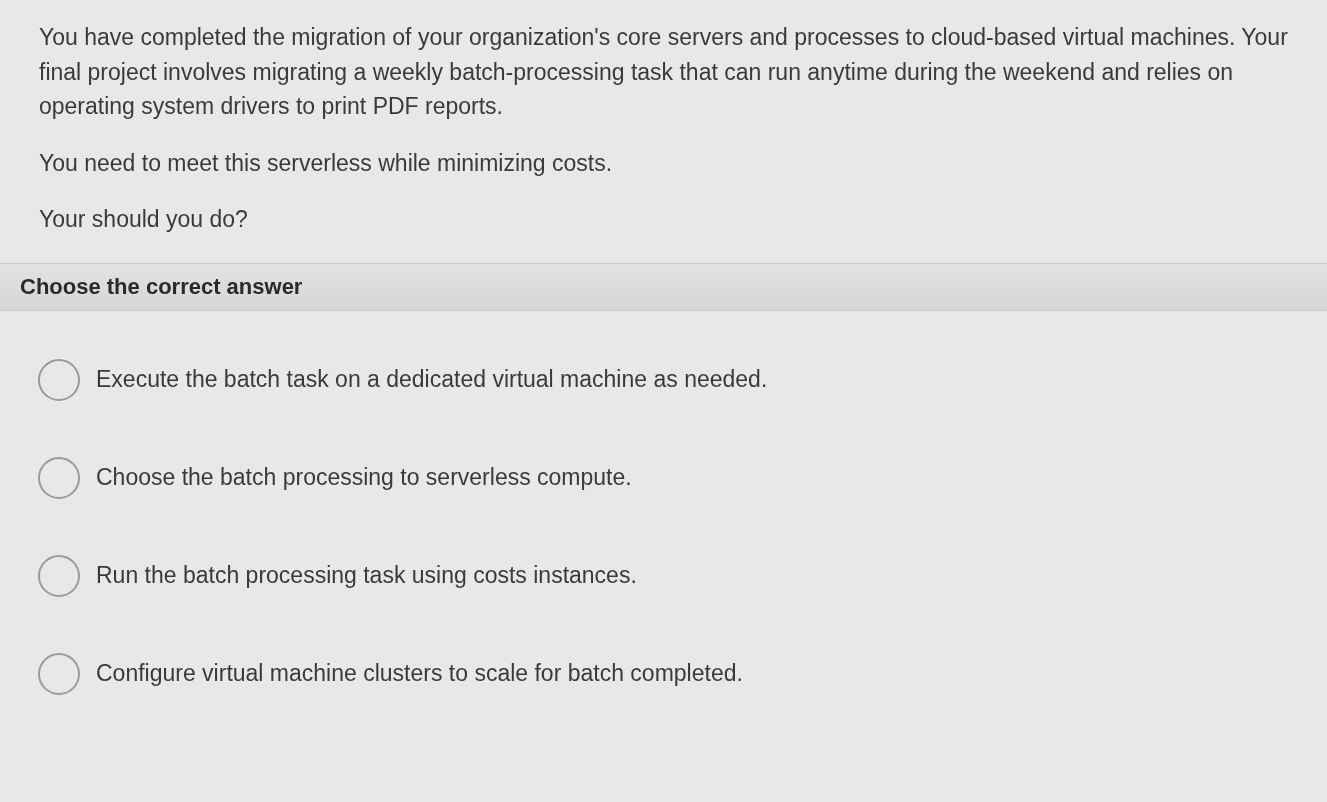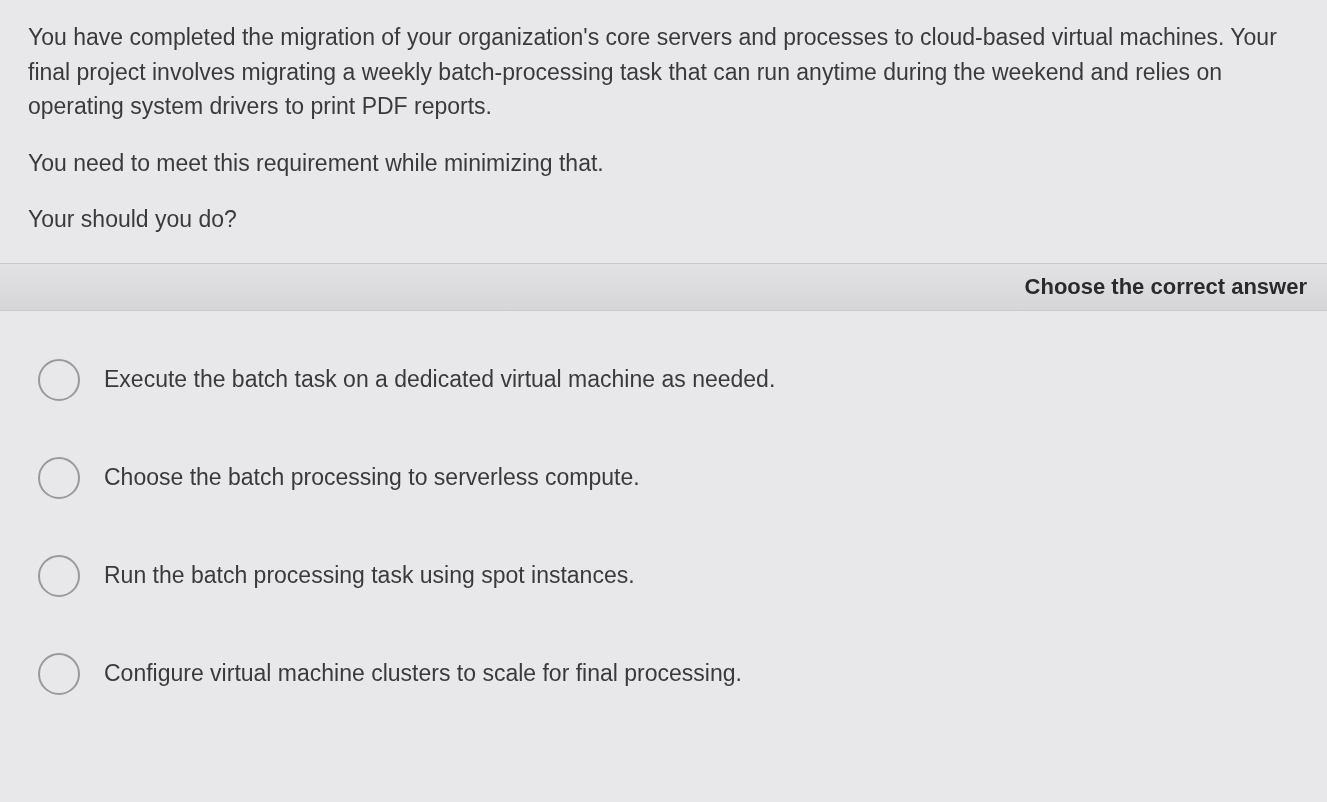--- a/index.html
+++ b/index.html
@@ -17,40 +17,40 @@
     }
     .question-stem {
       padding: 20px 28px 26px 28px;
       font-size: 23px;
       line-height: 1.5;
       color: #3a3a3a;
       border-bottom: 1px solid #c8c8cc;
     }
     .question-stem p {
       margin-bottom: 22px;
+      margin-left: 11px;
     }
     .question-stem p:last-child {
       margin-bottom: 0;
     }
     .instruction-bar {
       padding: 10px 20px;
       font-size: 22px;
       font-weight: 600;
       color: #2a2a2a;
       background: linear-gradient(to bottom, #e2e2e4, #d6d6d9);
       border-bottom: 1px solid #c8c8cc;
-      text-align: right;
     }
     .options {
       padding: 20px 28px;
     }
     .option-row {
       display: flex;
       align-items: center;
-      gap: 24px;
+      gap: 16px;
       padding: 28px 10px;
       cursor: pointer;
     }
     .radio-circle {
       width: 42px;
       height: 42px;
       border: 2px solid #9a9a9e;
       border-radius: 50%;
       flex-shrink: 0;
       background: transparent;
@@ -58,41 +58,41 @@
     .option-label {
       font-size: 23px;
       color: #3a3a3a;
     }
   </style>
 </head>
 <body>
 
 <div class="question-stem">
   <p>You have completed the migration of your organization's core servers and processes to cloud-based virtual machines. Your final project involves migrating a weekly batch-processing task that can run anytime during the weekend and relies on operating system drivers to print PDF reports.</p>
-  <p>You need to meet this requirement while minimizing that.</p>
+  <p>You need to meet this serverless while minimizing costs.</p>
   <p>Your should you do?</p>
 </div>
 
 <div class="instruction-bar">Choose the correct answer</div>
 
 <div class="options">
 
   <div class="option-row">
     <div class="radio-circle"></div>
     <span class="option-label">Execute the batch task on a dedicated virtual machine as needed.</span>
   </div>
 
   <div class="option-row">
     <div class="radio-circle"></div>
     <span class="option-label">Choose the batch processing to serverless compute.</span>
   </div>
 
   <div class="option-row">
     <div class="radio-circle"></div>
-    <span class="option-label">Run the batch processing task using spot instances.</span>
+    <span class="option-label">Run the batch processing task using costs instances.</span>
   </div>
 
   <div class="option-row">
     <div class="radio-circle"></div>
-    <span class="option-label">Configure virtual machine clusters to scale for final processing.</span>
+    <span class="option-label">Configure virtual machine clusters to scale for batch completed.</span>
   </div>
 
 </div>
 
 </body></html>

